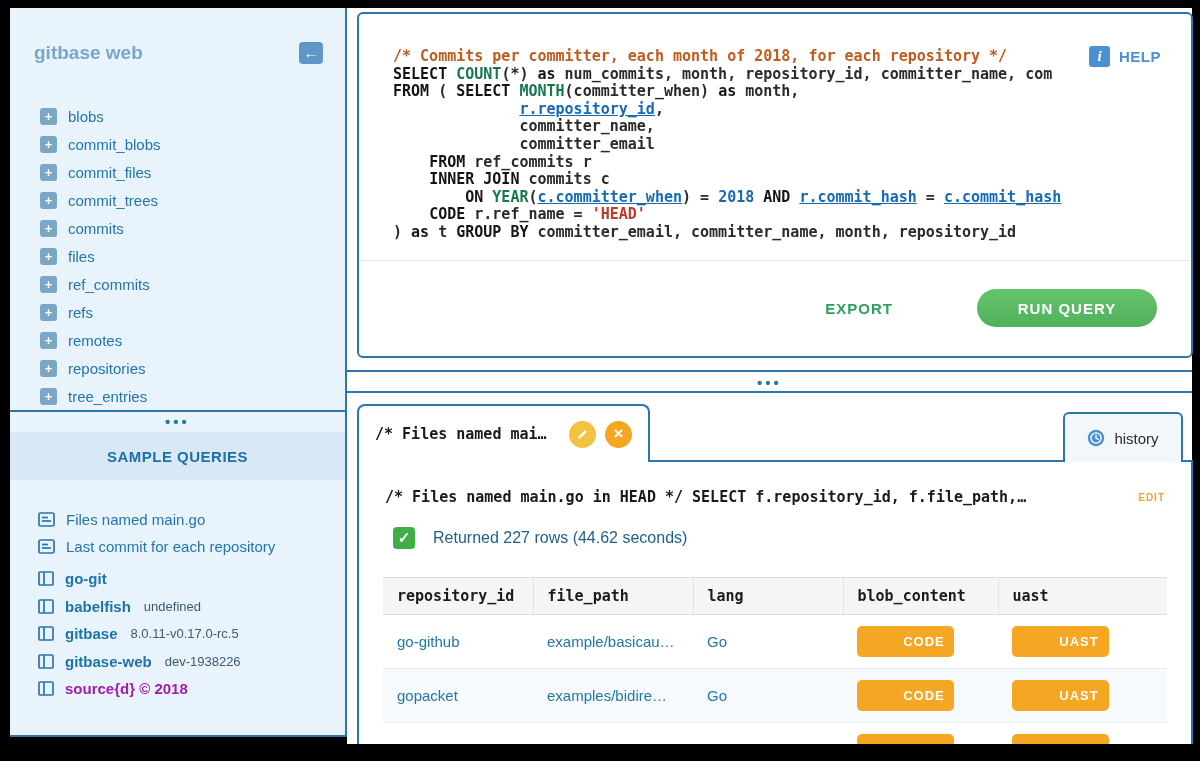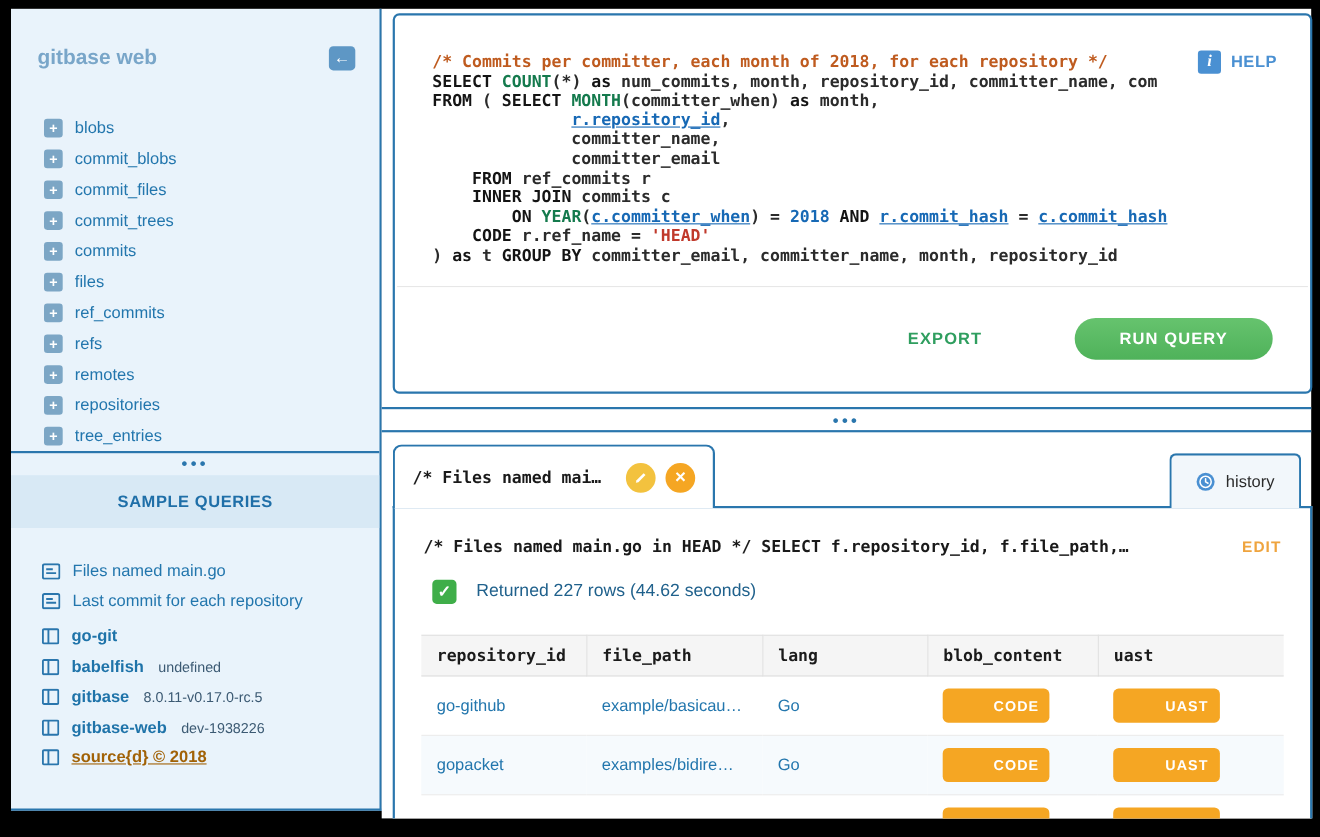--- a/index.html
+++ b/index.html
@@ -58,21 +58,21 @@
     height: 27px; padding-left: 28px; cursor: pointer;
     color: var(--link_blue, #2276ad);
   }
   .sample-label { font-size: 15px; color: var(--link_blue, #2276ad); }
   .meta-list { margin-top: 5px; }
   .meta-item {
     display: flex; align-items: baseline; gap: 11px;
     height: 27.5px; padding-left: 28px; align-items: center;
   }
   .meta-name { font-size: 15px; font-weight: 700; color: #1e73a9; }
-  .meta-item:last-child .meta-name { color: #a16207; text-decoration: underline; }
+  .meta-item:last-child .meta-name { color: #a21caf; }
   .meta-detail { font-size: 13px; color: #3c5a73; margin-left: 2px; }
 
   
   .main {
     position: absolute; left: 347px; top: 8px; width: 845px; height: 736px;
     background: #fff;
   }
 
   .editor-panel {
     position: absolute; left: 10px; top: 4px; width: 836px; height: 346px;
@@ -145,21 +145,21 @@
     background: #fff; border: 2px solid var(--accent_blue, #2a76ad); border-bottom: none;
     z-index: 2; overflow: hidden;
   }
   .summary-row {
     margin: 26px 26px 0 26px; display: flex; align-items: center; justify-content: space-between; gap: 20px;
   }
   .summary {
     font-family: "DejaVu Sans Mono", monospace; font-size: 15px; font-weight: 700;
     color: #1a1a1a; white-space: nowrap; overflow: hidden;
   }
-  .edit { color: #efa43e; font-weight: 700; font-size: 14px; letter-spacing: 1px; cursor: pointer; flex: 0 0 auto; }
+  .edit { color: #efa43e; font-weight: 700; font-size: 10px; letter-spacing: 1px; cursor: pointer; flex: 0 0 auto; }
   .status-row { margin: 20px 0 0 34px; display: flex; align-items: center; gap: 18px; height: 24px; }
   .check {
     width: 22px; height: 22px; border-radius: 4px; background: var(--success_green, #3fae49);
     color: #fff; font-size: 15px; font-weight: 700;
     display: flex; align-items: center; justify-content: center;
   }
   .status { font-size: 16px; color: #20618c; }
 
   .results-table { margin: 27px 24px 0 24px; width: 784px; border-collapse: collapse; table-layout: fixed; }
   .results-table col.c1 { width: 150px; } .results-table col.c2 { width: 160px; }

